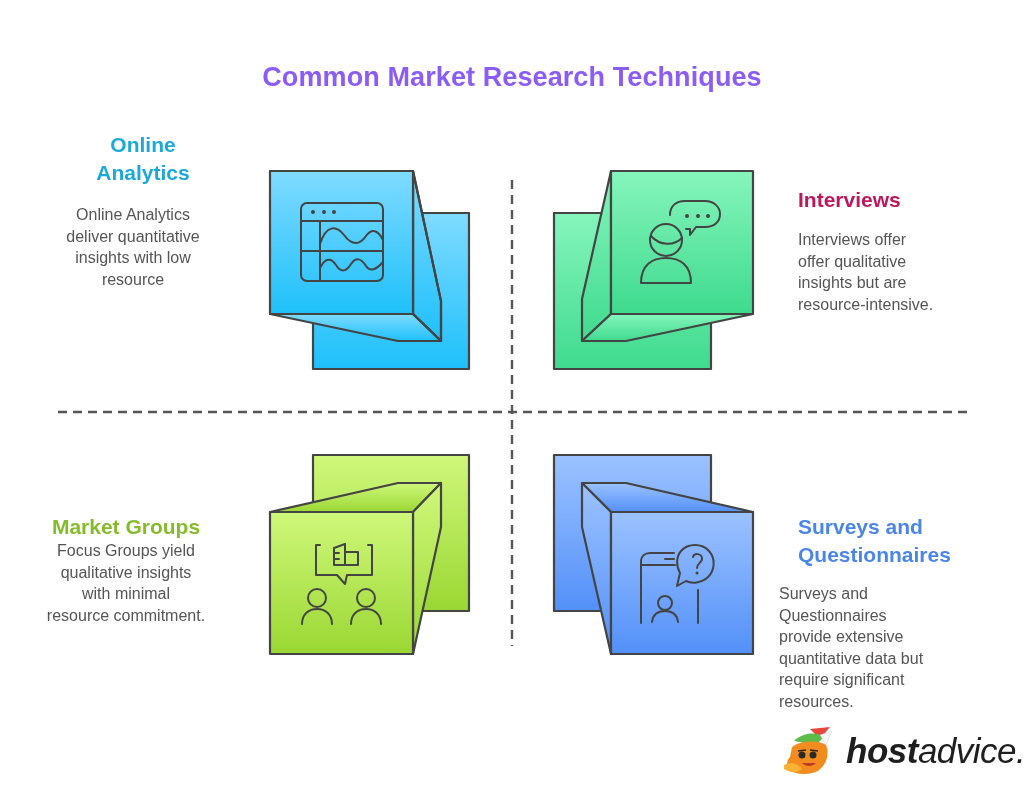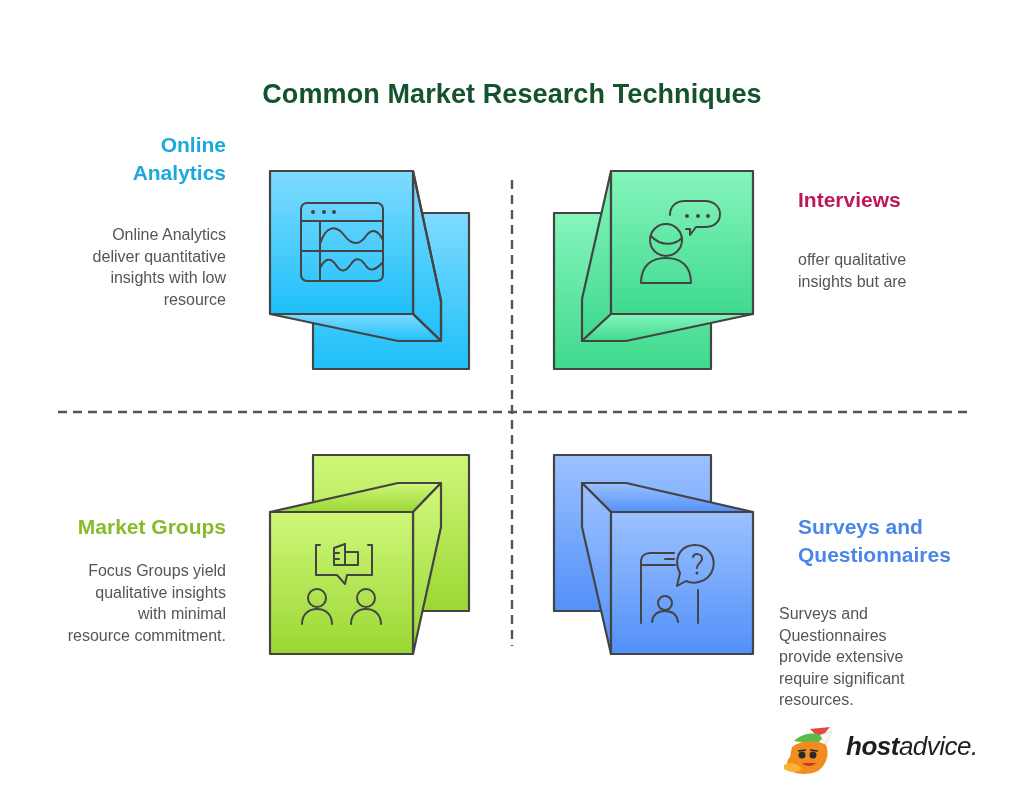--- a/index.html
+++ b/index.html
@@ -1,26 +1,26 @@
 <!DOCTYPE html>
 <html><head>
 <meta charset="utf-8">
 <style>
   html, body { margin: 0; padding: 0; background: #ffffff; }
   body { width: 1024px; height: 796px; position: relative; overflow: hidden;
          font-family: "Liberation Sans", "DejaVu Sans", sans-serif; }
-  .title { position: absolute; left: 0; width: 1024px; top: 79px; text-align: center;
-           font-size: 27px; font-weight: bold; color: #14532d; letter-spacing: 0.1px; }
+  .title { position: absolute; left: 0; width: 1024px; top: 62px; text-align: center;
+           font-size: 27px; font-weight: bold; color: #8b5cf6; letter-spacing: 0.1px; }
   .heading { position: absolute; font-weight: bold; font-size: 21px; line-height: 28px; }
-  .desc { position: absolute; font-size: 16px; line-height: 21.5px; color: #555555; margin-top: 20px; }
-  .right { text-align: right; }
+  .desc { position: absolute; font-size: 16px; line-height: 21.5px; color: #555555; }
+  .right { text-align: center; }
   .left { text-align: left; }
   svg.art { position: absolute; left: 0; top: 0; }
   .logo { position: absolute; left: 780px; top: 725px; width: 240px; height: 60px; }
-  .logo-text { position: absolute; left: 66px; top: 6px; font-size: 26px; font-style: italic;
+  .logo-text { position: absolute; left: 66px; top: 6px; font-size: 35px; font-style: italic;
                color: #1e1e1e; letter-spacing: -0.5px; }
   .logo-text b { font-weight: bold; }
 </style>
 </head>
 <body>
 
 <div class="title">Common Market Research Techniques</div>
 
 <svg class="art" width="1024" height="796" viewBox="0 0 1024 796">
   <defs>
@@ -142,42 +142,45 @@
   <div>Online Analytics</div>
   <div>deliver quantitative</div>
   <div>insights with low</div>
   <div>resource</div>
 </div>
 
 <div class="heading left" style="left:798px; width:200px; top:186px; color:#be185d;">
   <div>Interviews</div>
 </div>
 <div class="desc left" style="left:798px; width:210px; top:229px;">
+  <div>Interviews offer</div>
   <div>offer qualitative</div>
   <div>insights but are</div>
+  <div>resource-intensive.</div>
 </div>
 
 <div class="heading right" style="left:26px; width:200px; top:513px; color:#86BC2B;">
   <div>Market Groups</div>
 </div>
 <div class="desc right" style="left:26px; width:200px; top:540px;">
   <div>Focus Groups yield</div>
   <div>qualitative insights</div>
   <div>with minimal</div>
   <div>resource commitment.</div>
 </div>
 
 <div class="heading left" style="left:798px; width:210px; top:513px; color:#4A86E8;">
   <div>Surveys and</div>
   <div>Questionnaires</div>
 </div>
 <div class="desc left" style="left:779px; width:220px; top:583px;">
   <div>Surveys and</div>
   <div>Questionnaires</div>
   <div>provide extensive</div>
+  <div>quantitative data but</div>
   <div>require significant</div>
   <div>resources.</div>
 </div>
 
 <div class="logo">
   <svg width="64" height="58" viewBox="0 0 64 58" style="position:absolute; left:0; top:0;">
     <path d="M30,4 L50,2 L40,14 Z" fill="#E8463C"></path>
     <path d="M14,16 C22,8 36,6 44,12 L36,20 Z" fill="#5DBB4A"></path>
     <path d="M40,10 L52,6 L46,20 Z" fill="#F7F7F7" stroke="#cccccc" stroke-width="0.5"></path>
     <path d="M12,22 C18,16 38,14 46,20 C50,30 46,40 38,46 C30,50 18,50 10,46 C6,42 6,36 10,32 Z" fill="#F28C1E"></path>

